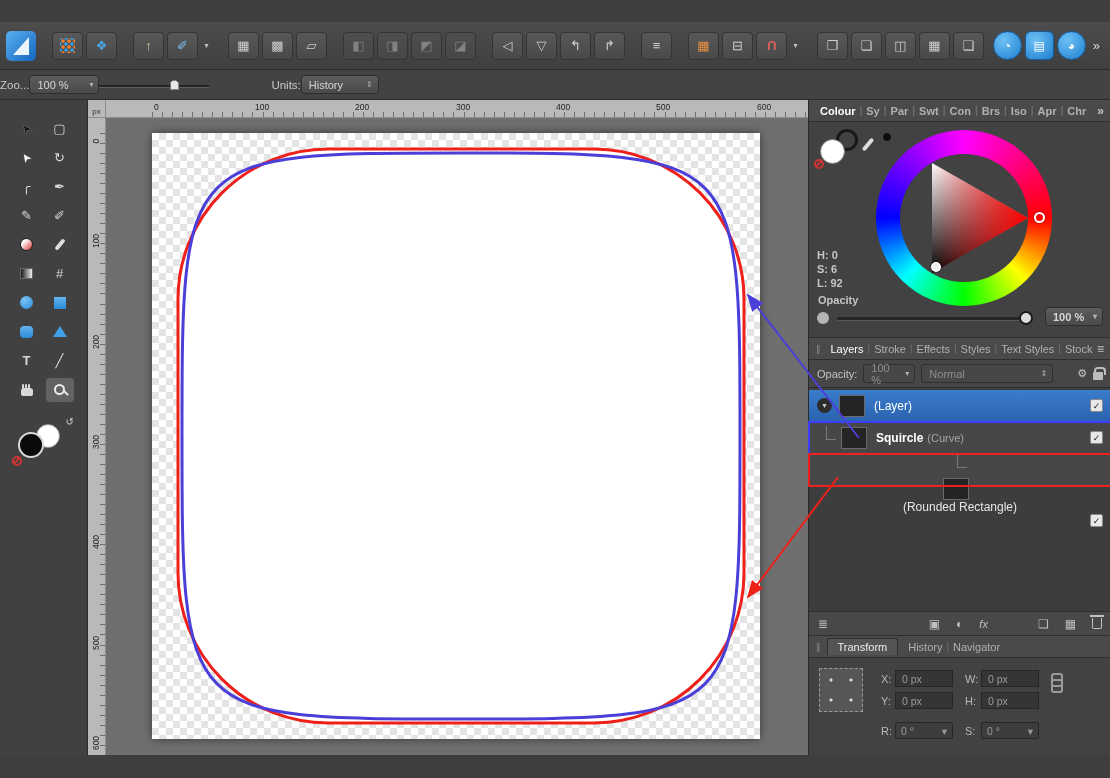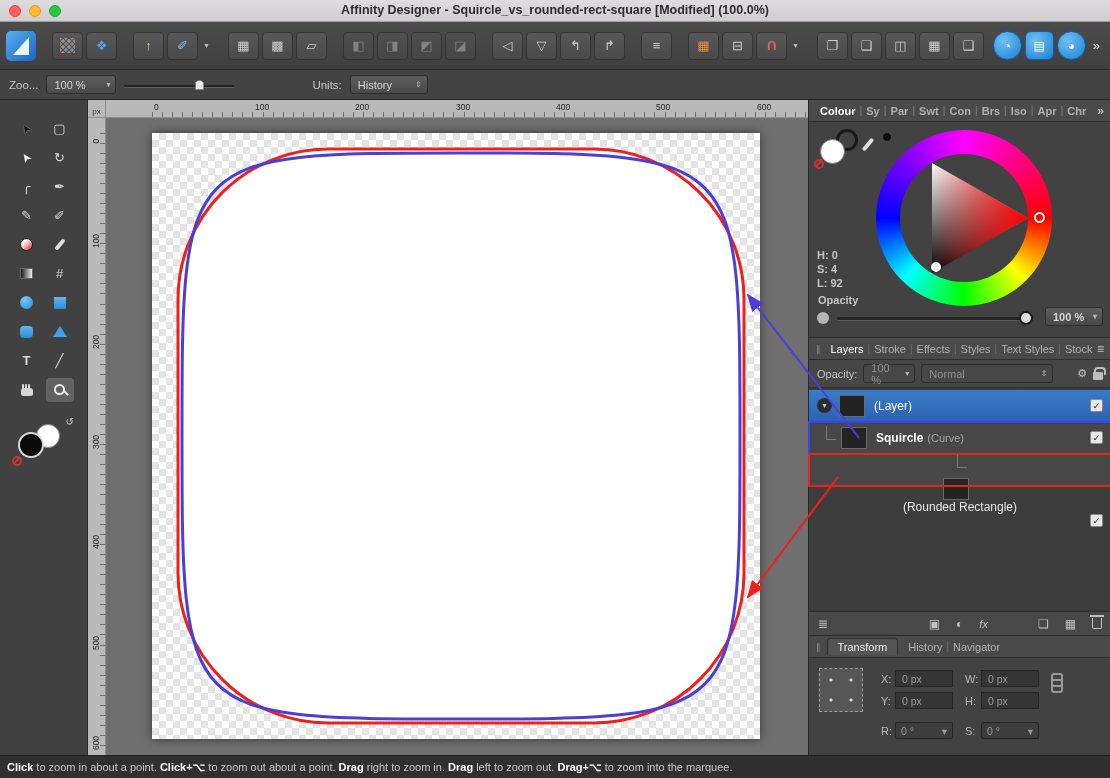--- a/index.html
+++ b/index.html
@@ -21,21 +21,21 @@
   .tbtn.bluec{width:29px;height:29px;border-radius:15px;background:radial-gradient(circle at 35% 30%,#6cc0f4,#1f7fd0);border-color:#155e9e;color:#fff;font-size:12px;}
   .tgap{flex:none;width:10px;}
   .tspacer{flex:1;min-width:0;}
   .tmini{flex:none;width:11px;height:28px;display:flex;align-items:center;justify-content:center;color:#c0c0c0;font-size:8px;}
   .tplain{flex:none;color:#dcdcdc;font-size:13px;padding:0 4px;}
   .applogo{flex:none;position:relative;width:30px;height:30px;border-radius:5px;background:linear-gradient(135deg,#5ab0f0,#1565c0);overflow:hidden;}
   .applogo::after{content:"";position:absolute;left:7px;bottom:6px;width:0;height:0;border-left:16px solid transparent;border-bottom:18px solid #eaf4fc;}
   .dotsicon{width:15px;height:15px;background-image:radial-gradient(circle,#f08030 1.4px,transparent 2px),radial-gradient(circle,#39a0e8 1.4px,transparent 2px);background-size:6px 6px,6px 6px;background-position:0 0,3px 3px;}
 
   
-  .contextbar{position:absolute;left:0;top:70px;width:100%;height:30px;background:#434343;border-bottom:1px solid #292929;display:flex;align-items:center;gap:8px;padding:0 9px;color:#c9c9c9;font-size:11.5px;}
+  .contextbar{position:absolute;left:0;top:70px;width:100%;height:30px;background:#434343;border-bottom:1px solid #292929;display:flex;align-items:center;padding:0 0;color:#c9c9c9;font-size:11.5px;}
   .select{display:inline-flex;align-items:center;justify-content:space-between;background:linear-gradient(#5c5c5c,#4a4a4a);border:1px solid #2e2e2e;border-radius:3px;color:#d6d6d6;font-size:11px;padding:0 5px 0 7px;height:19px;}
   .select.disabled{color:#8f8f8f;background:#474747;}
   .select .arr{font-size:8px;margin-left:6px;color:#b5b5b5;}
   .slider{position:relative;width:110px;height:14px;}
   .slider .track{position:absolute;left:0;right:0;top:7px;height:2px;background:#252525;box-shadow:0 1px 0 rgba(255,255,255,.15);}
   .slider .handle{position:absolute;left:64%;top:2px;width:9px;height:10px;background:#e8e8e8;border:1px solid #777;clip-path:polygon(50% 0,100% 35%,100% 100%,0 100%,0 35%);}
 
   
   .main{position:absolute;left:0;top:100px;width:100%;height:655px;}
 
@@ -145,26 +145,20 @@
   .statusbar{position:absolute;left:0;top:755px;width:100%;height:23px;background:#303030;border-top:1px solid #1e1e1e;color:#c9c9c9;font-size:11px;line-height:22px;padding:0 7px;white-space:nowrap;overflow:hidden;}
   .statusbar b{color:#fff;}
 
   .annotations{position:absolute;left:0;top:0;z-index:60;pointer-events:none;}
 </style>
 </head>
 <body>
 
 <div class="window">
 
-  <div class="titlebar">
-    <span class="tl tl-red"></span>
-    <span class="tl tl-yellow"></span>
-    <span class="tl tl-green"></span>
-    <div class="wtitle">Affinity Designer - Squircle_vs_rounded-rect-square [Modified] (100.0%)</div>
-  </div>
 
   <div class="toolbar">
     <div class="applogo"></div>
     <div class="tgap"></div>
     <div class="tbtn">
         <span class="dotsicon"></span>
       </div>
     <div class="tbtn">
         <span style="color:#4aa8ee;">❖</span>
       </div>
@@ -411,21 +405,21 @@
         <span class="cp-dot"></span>
         <div class="wheel">
           <div class="ring"></div>
           <div class="hole"></div>
           <div class="tri"></div>
           <div class="ring-dot"></div>
           <div class="tri-dot"></div>
         </div>
         <div class="cp-hsl">
           <div>H: 0</div>
-          <div>S: 4</div>
+          <div>S: 6</div>
           <div>L: 92</div>
         </div>
         <div class="cp-oplabel">Opacity</div>
         <span class="cp-opdot"></span>
         <span class="cp-track"></span>
         <span class="cp-handle"></span>
         <span class="select cp-select">
           <span>100 %</span>
           <span class="arr">▾</span>
         </span>
@@ -533,23 +527,20 @@
         <span class="tlabel" style="left:156px;top:89px;">S:</span>
         <span class="tsel" style="left:172px;top:86px;">
           <span>0 °</span>
           <span class="arr">▾</span>
         </span>
       </div>
 
     </div>
   </div>
 
-  <div class="statusbar">
-    <b>Click</b><span> to zoom in about a point. </span><b>Click+⌥</b><span> to zoom out about a point. </span><b>Drag</b><span> right to zoom in. </span><b>Drag</b><span> left to zoom out. </span><b>Drag+⌥</b><span> to zoom into the marquee.</span>
-  </div>
 
   <svg class="annotations" width="1110" height="778">
     <defs>
       <marker id="arrow-blue" markerWidth="10" markerHeight="8" refX="8" refY="3.5" orient="auto">
         <path d="M0,0 L9,3.5 L0,7 Z" fill="#4a3fd8"></path>
       </marker>
       <marker id="arrow-red" markerWidth="10" markerHeight="8" refX="8" refY="3.5" orient="auto">
         <path d="M0,0 L9,3.5 L0,7 Z" fill="#ef2019"></path>
       </marker>
     </defs>

